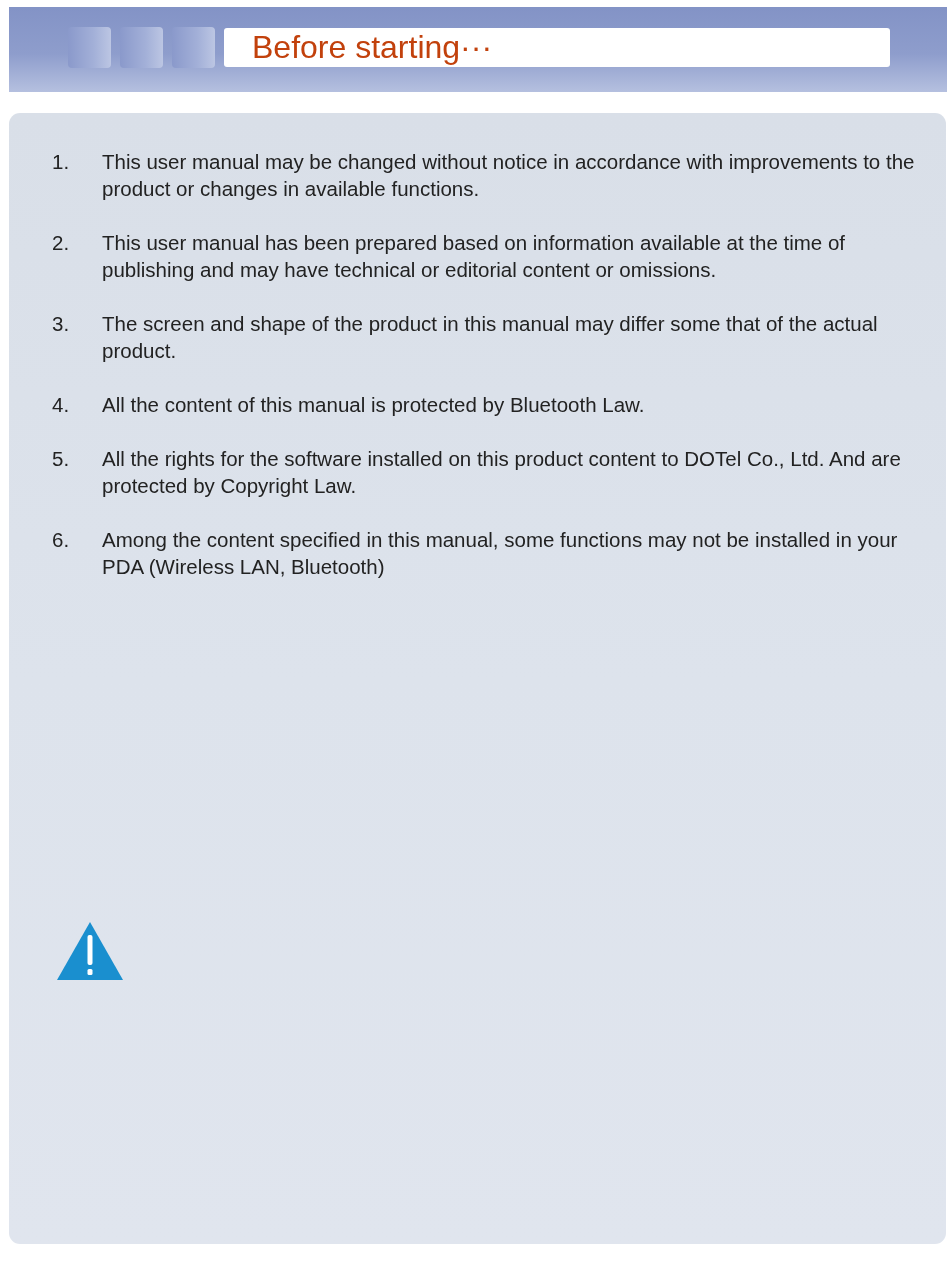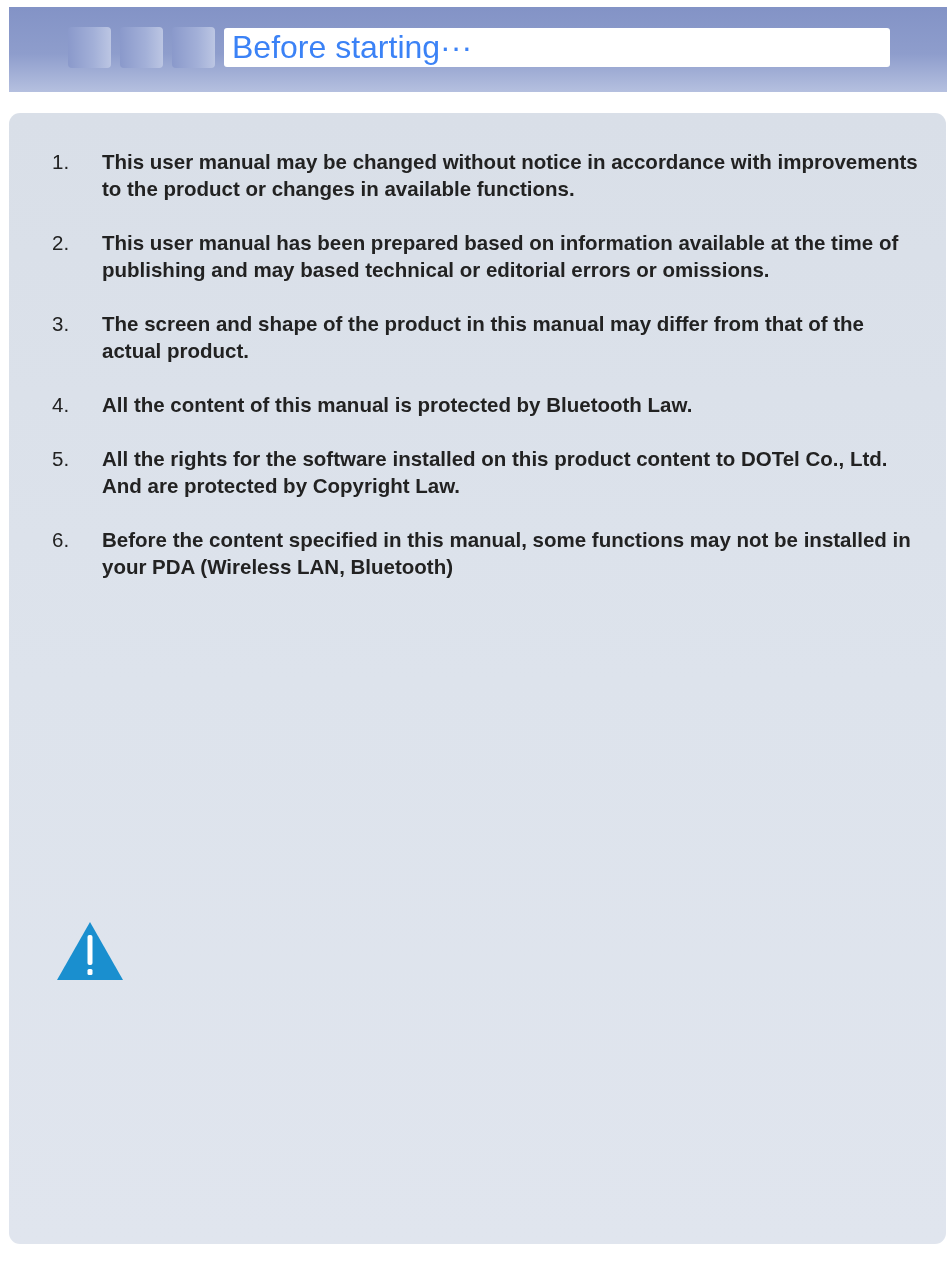--- a/index.html
+++ b/index.html
@@ -13,40 +13,40 @@
   .deco-square {
     position: absolute; top: 20px; width: 43px; height: 41px; border-radius: 4px;
     background: linear-gradient(to right, #8a99cb 0%, #a3b0d8 60%, #bcc6e3 100%);
   }
   .title-box {
     position: absolute; left: 215px; top: 21px; width: 666px; height: 39px;
     background: #ffffff; border-radius: 3px;
     display: flex; align-items: center;
   }
   .title-text {
-    margin-left: 8px; font-size: 32px; color: #3b82f6; letter-spacing: 0px;
+    margin-left: 28px; font-size: 32px; color: #c2410c; letter-spacing: 0px;
     line-height: 39px; white-space: nowrap;
   }
 
   .content-panel {
     position: absolute; left: 9px; top: 113px; width: 937px; height: 1131px;
     border-radius: 11px;
     background: linear-gradient(to bottom, #d9dfe8 0%, #dde3ec 50%, #e0e5ee 100%);
   }
 
   .notice-list {
     position: absolute; left: 43px; top: 35px; width: 870px;
     margin: 0; padding: 0; list-style: none;
   }
   .notice-item {
     display: flex; font-size: 20.5px; line-height: 27px; color: #222222;
     margin-bottom: 27px;
   }
   .notice-num { width: 50px; flex: 0 0 50px; }
-  .notice-text { flex: 1 1 auto; font-weight: bold; }
+  .notice-text { flex: 1 1 auto; }
 
   .warning-icon {
     position: absolute; left: 46px; top: 806px; width: 70px; height: 64px;
   }
 </style>
 </head>
 <body>
 
 <div class="header-band">
   <div class="deco-square" style="left:59px"></div>
@@ -58,37 +58,37 @@
 </div>
 
 <div class="content-panel">
   <ol class="notice-list">
     <li class="notice-item">
       <span class="notice-num">1.</span>
       <span class="notice-text">This user manual may be changed without notice in accordance with improvements to the product or changes in available functions.</span>
     </li>
     <li class="notice-item">
       <span class="notice-num">2.</span>
-      <span class="notice-text">This user manual has been prepared based on information available at the time of publishing and may based technical or editorial errors or omissions.</span>
+      <span class="notice-text">This user manual has been prepared based on information available at the time of publishing and may have technical or editorial content or omissions.</span>
     </li>
     <li class="notice-item">
       <span class="notice-num">3.</span>
-      <span class="notice-text">The screen and shape of the product in this manual may differ from that of the actual product.</span>
+      <span class="notice-text">The screen and shape of the product in this manual may differ some that of the actual product.</span>
     </li>
     <li class="notice-item">
       <span class="notice-num">4.</span>
       <span class="notice-text">All the content of this manual is protected by Bluetooth Law.</span>
     </li>
     <li class="notice-item">
       <span class="notice-num">5.</span>
       <span class="notice-text">All the rights for the software installed on this product content to DOTel Co., Ltd. And are protected by Copyright Law.</span>
     </li>
     <li class="notice-item">
       <span class="notice-num">6.</span>
-      <span class="notice-text">Before the content specified in this manual, some functions may not be installed in your PDA (Wireless LAN, Bluetooth)</span>
+      <span class="notice-text">Among the content specified in this manual, some functions may not be installed in your PDA (Wireless LAN, Bluetooth)</span>
     </li>
   </ol>
 
   <svg class="warning-icon" viewBox="0 0 70 64">
     <polygon points="35,3 68,61 2,61" fill="#1a8fcf"></polygon>
     <rect x="32.5" y="16" width="5" height="30" rx="2" fill="#ffffff"></rect>
     <rect x="32.5" y="50" width="5" height="6" rx="1.5" fill="#ffffff"></rect>
   </svg>
 </div>
 

